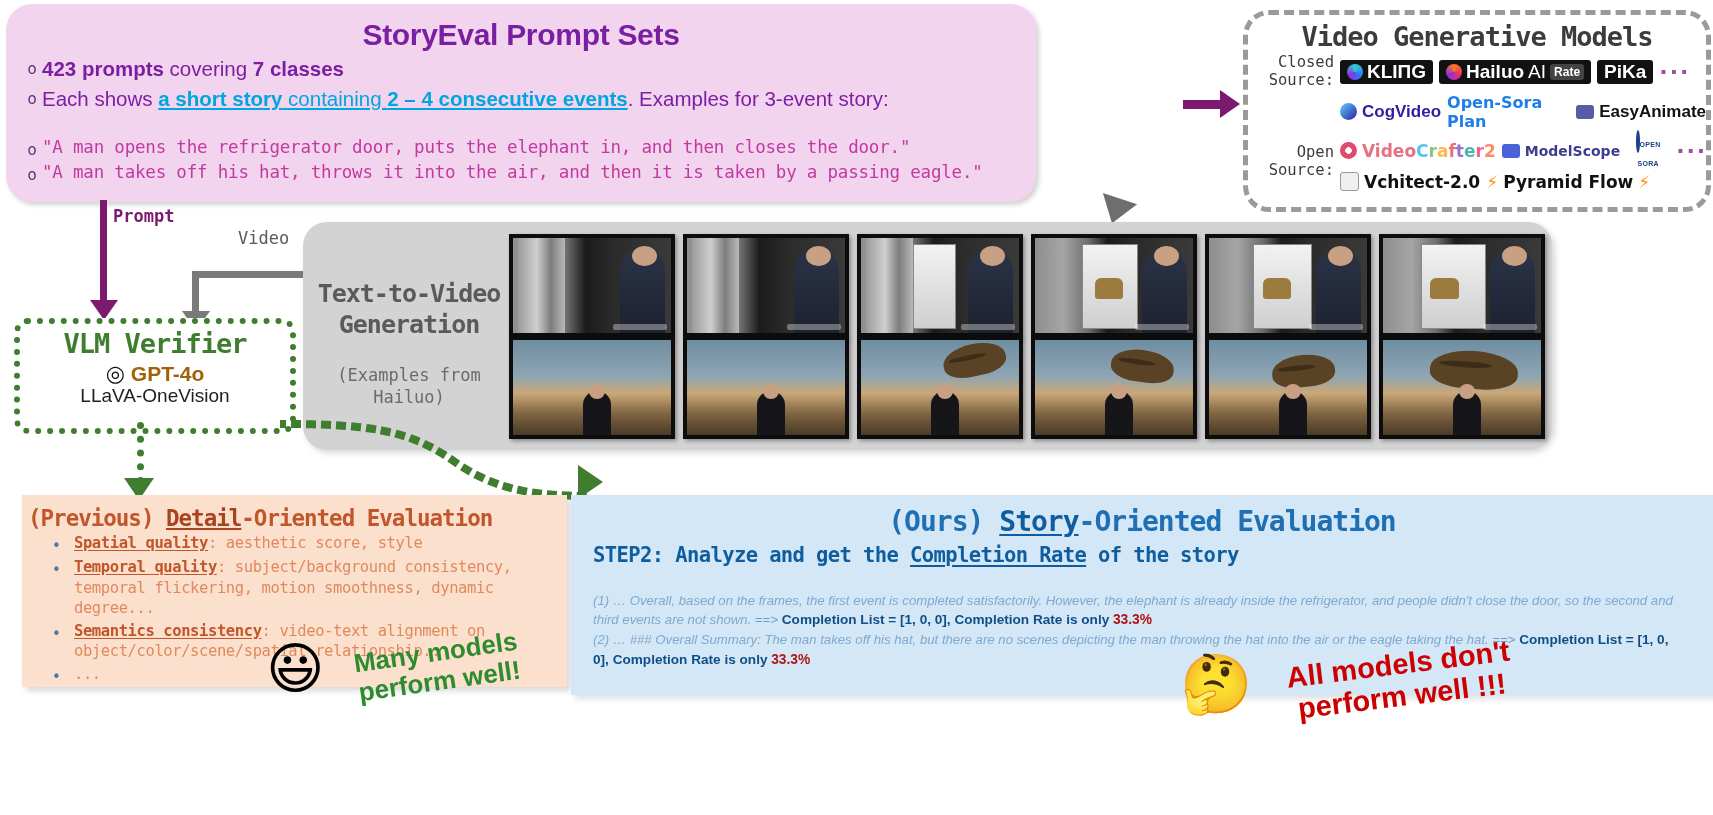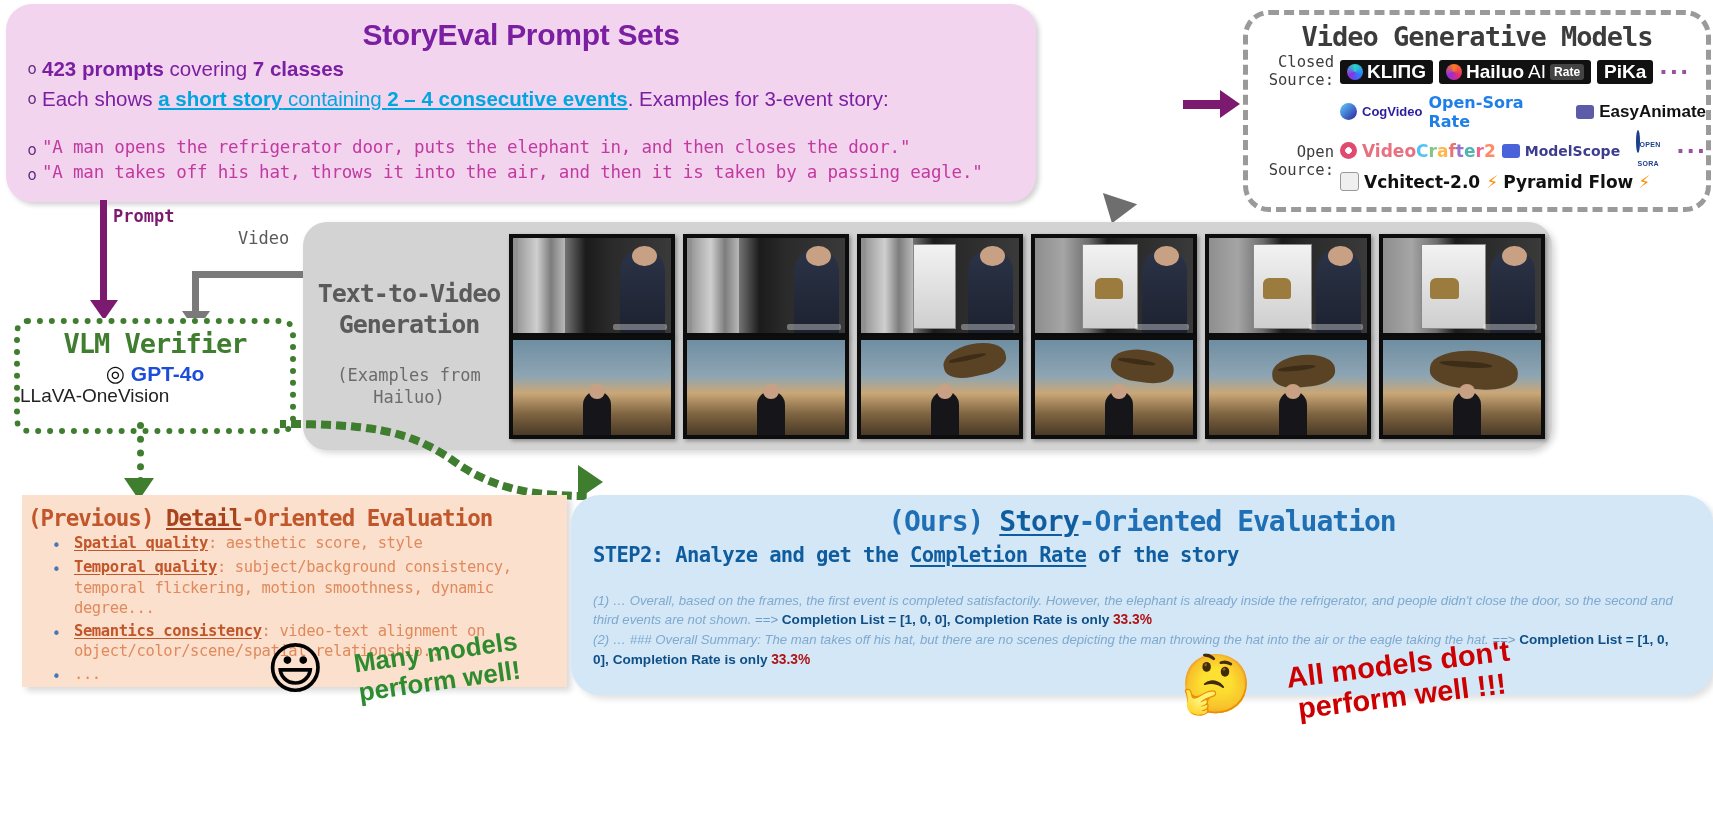--- a/index.html
+++ b/index.html
@@ -55,21 +55,21 @@
   }
   .chip small{font-size:12px;background:#444;border-radius:3px;padding:1px 4px;
               font-weight:bold;}
   .chip .thin{font-weight:normal;}
   .dotcircle{width:16px;height:16px;border-radius:50%;
              background:conic-gradient(#24d6c6,#2f7bff,#8e2de2,#24d6c6);
              display:inline-block;flex:0 0 16px;}
   .dotcircle.warm{background:conic-gradient(#ff7a18,#e52e71,#8e2de2,#ff7a18);}
   .ell{color:#9a4fa0;font-size:22px;font-weight:bold;letter-spacing:2px;}
   .ossrow{display:flex;align-items:center;gap:5px;white-space:nowrap;}
-  .os-name{font-family:"Liberation Sans",sans-serif;font-weight:bold;font-size:13px;}
+  .os-name{font-family:"Liberation Sans",sans-serif;font-weight:bold;font-size:17px;}
   .os-cog{color:#2b1fa0;}
   .os-sora{color:#1f7fe8;font-weight:bold;font-size:16px;}
   .os-easy{color:#111;font-size:17px;}
   .vc2{font-weight:bold;font-size:17px;}
   .ms{color:#3d3d8f;font-weight:bold;font-size:14px;}
   .vch{color:#111;font-weight:bold;font-size:17px;}
   .pyr{color:#111;font-weight:bold;font-size:17px;}
   .bolt{color:#ff8a00;font-size:17px;font-weight:bold;}
   .mini-ico{width:17px;height:17px;border-radius:50%;flex:0 0 17px;
             display:inline-block;}
@@ -116,22 +116,22 @@
   #vlm-box{
     left:14px;top:318px;width:270px;height:104px;
     border:6px dotted #3f7d2f;border-radius:14px;background:#fff;
   }
   #vlm-title{text-align:center;font-family:"DejaVu Sans Mono",monospace;
     font-size:27px;color:#3f7d2f;font-weight:bold;margin-top:4px;letter-spacing:-1px;}
   #vlm-gpt{display:flex;align-items:center;justify-content:center;gap:6px;
     margin-top:2px;}
   #vlm-gpt .oai{font-size:22px;color:#111;}
   #vlm-gpt .g4o{font-family:"Liberation Sans",sans-serif;font-weight:bold;
-    font-size:21px;color:#1d4ed8;}
-  #vlm-llava{font-family:"Liberation Sans",sans-serif;
+    font-size:21px;color:#a16207;}
+  #vlm-llava{text-align:center;font-family:"Liberation Sans",sans-serif;
     font-size:19px;color:#222;margin-top:-1px;}
   .gdot-v{border-left:7px dotted #3f7d2f;}
   #g-down-v{left:137px;top:422px;height:62px;}
   #g-down-head{left:124px;top:478px;width:0;height:0;
     border-left:15px solid transparent;border-right:15px solid transparent;
     border-top:22px solid #3f7d2f;}
   #g-right-head{left:578px;top:465px;width:0;height:0;
     border-top:17px solid transparent;border-bottom:17px solid transparent;
     border-left:25px solid #3f7d2f;}
   #g-curve{left:280px;top:400px;width:310px;height:110px;}
@@ -197,21 +197,21 @@
   .d-row{display:flex;margin:2px 0 0 30px;}
   .d-bullet{color:#4678b5;font-size:15px;width:22px;flex:0 0 22px;padding-top:4px;}
   .d-text{font-family:"DejaVu Sans Mono",monospace;font-size:15.5px;
     color:#e08a5c;line-height:1.33;letter-spacing:-.4px;}
   .d-text b{color:#c1562a;font-weight:bold;text-decoration:underline;
     text-underline-offset:2px;}
 
   
   #story-box{
     left:571px;top:495px;width:1142px;height:200px;
-    background:#d3e7f7;box-shadow:4px 4px 6px rgba(0,0,0,.12);border-radius:29px;
+    background:#d3e7f7;box-shadow:4px 4px 6px rgba(0,0,0,.12);
   }
   #story-title{text-align:center;font-family:"DejaVu Sans Mono",monospace;
     font-size:28px;color:#1f6fb5;font-weight:bold;margin-top:10px;letter-spacing:-1px;}
   #story-title u{text-decoration:underline;text-underline-offset:3px;color:#0f5d9e;}
   .step{margin:5px 0 0 22px;font-family:"DejaVu Sans Mono",monospace;
     font-size:20.5px;color:#0f5d9e;font-weight:bold;letter-spacing:-.6px;}
   .step u{text-decoration:underline;text-underline-offset:3px;}
   .quote{margin:0 0 0 22px;width:1090px;font-family:"Liberation Sans",sans-serif;
     font-size:13.2px;color:#7fa9cf;font-style:italic;line-height:1.45;}
   .quote.q1{margin-top:24px;}
@@ -286,21 +286,21 @@
     </div>
   </div>
 
   <div class="vgm-row" style="margin-top:3px">
     <div class="vgm-label">&nbsp;</div>
     <div class="vgm-logos">
       <span class="ossrow">
         <span class="mini-ico" style="background:linear-gradient(135deg,#5fd0ff,#2b1fa0)"></span>
         <span class="os-name os-cog">CogVideo</span>
       </span>
-      <span class="os-sora">Open-Sora Rate</span>
+      <span class="os-sora">Open-Sora Plan</span>
       <span class="ossrow">
         <span class="sq-ico"></span>
         <span class="os-name os-easy">EasyAnimate</span>
       </span>
     </div>
   </div>
 
   <div class="vgm-row" style="margin-top:1px">
     <div class="vgm-label">
       <div>Open</div>

